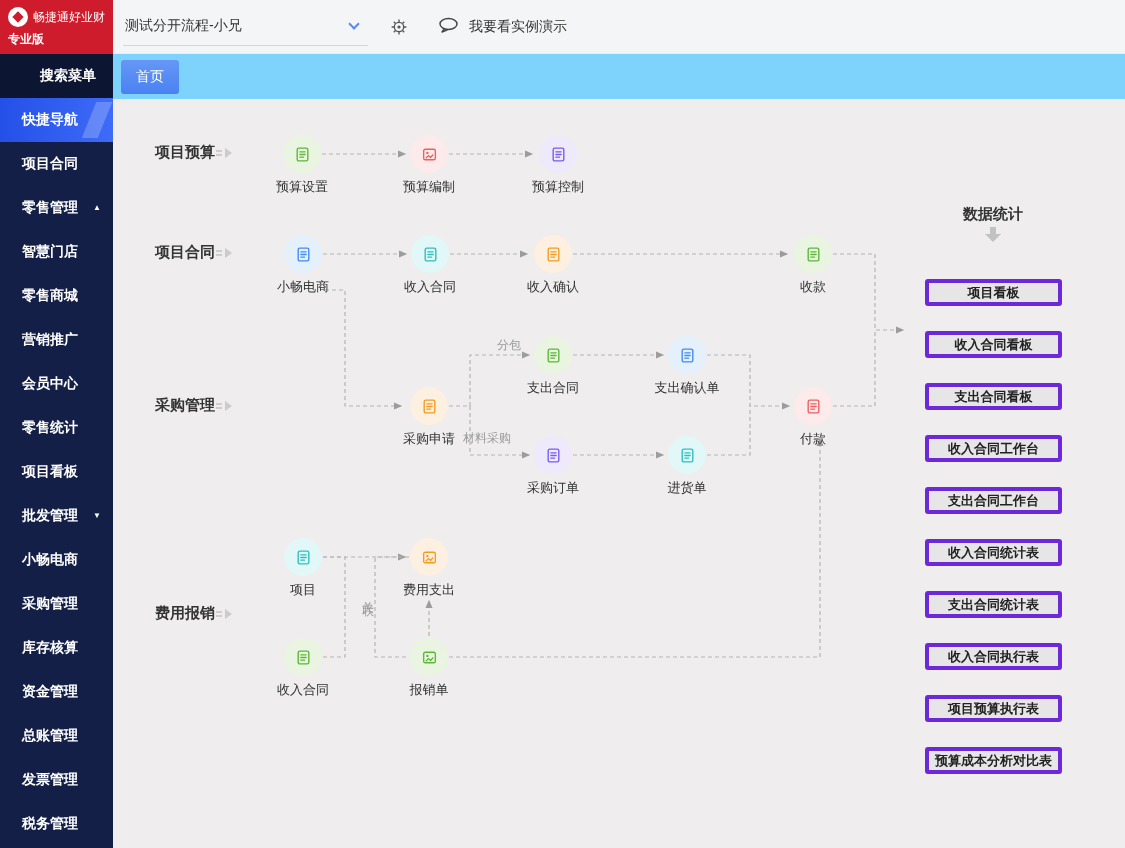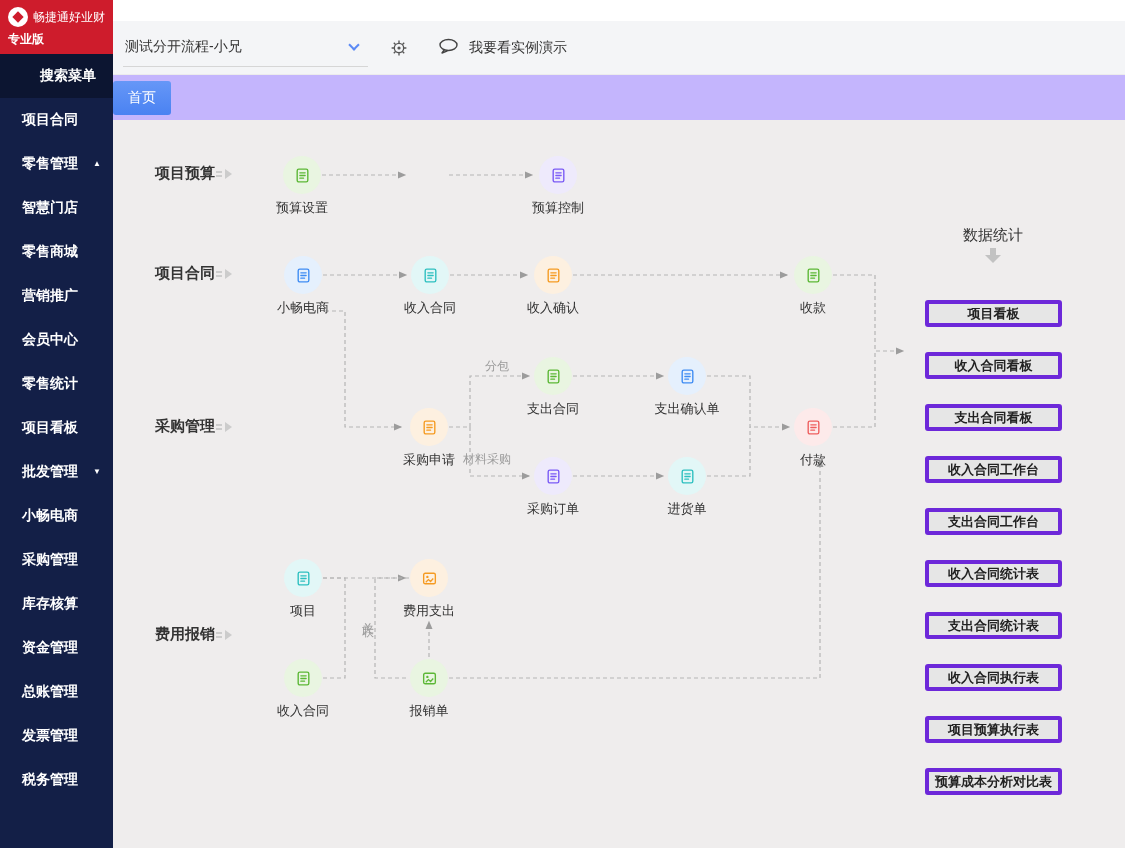--- a/index.html
+++ b/index.html
@@ -21,28 +21,28 @@
   .logo-sub { font-size:12px; font-weight:bold; margin-top:4px; }
 
   .nav { flex:1; background:#131f47; display:flex; flex-direction:column; }
   .nav-item { flex:0 0 44px; height:44px; display:flex; align-items:center; padding:0 12px 0 22px; color:#fff; font-size:14px; font-weight:bold; cursor:pointer; position:relative; }
   .nav-item.search { background:#0c1531;padding-left:40px; }
   .nav-item.active { background:linear-gradient(90deg,#2450e8,#3e6bf7); }
   .nav-item.active::after { content:""; position:absolute; right:8px; top:4px; width:16px; height:36px; background:rgba(255,255,255,.22); transform:skewX(-22deg); }
   .caret { margin-left:auto; font-size:8px; line-height:1; }
 
   
-  .maincol { flex:1; min-width:0; display:flex; flex-direction:column;margin-top:21px; }
+  .maincol { flex:1; min-width:0; display:flex; flex-direction:column; }
   .topbar { flex:0 0 54px; height:54px; background:#f4f5f7; border-bottom:1px solid #ececec; display:flex; align-items:center; padding-left:10px; }
   .ws-select { width:245px; height:38px; display:flex; align-items:center; border-bottom:1px solid #d6d6d6; padding:0 10px 0 2px; font-size:14px; color:#333; cursor:pointer; }
   .chev { margin-left:auto; width:8px; height:8px; border-right:2px solid #5b8af5; border-bottom:2px solid #5b8af5; transform:rotate(45deg); margin-top:-4px; }
   .gear { margin-left:22px; cursor:pointer; display:flex; align-items:center; }
   .demo { margin-left:30px; display:flex; align-items:center; gap:9px; font-size:14px; color:#333; cursor:pointer; }
 
-  .tabstrip { flex:0 0 45px; height:45px; background:#c4b5fd; display:flex; align-items:center; padding-left:0; }
+  .tabstrip { flex:0 0 45px; height:45px; background:#7dd3fc; display:flex; align-items:center; padding-left:8px; }
   .tab { width:58px; height:34px; background:linear-gradient(#6697f7,#4a82f2); color:#fff; font-size:14px; display:flex; align-items:center; justify-content:center; border-radius:3px; cursor:pointer; }
 
   .content { position:relative; flex:1; background:#efeded; overflow:hidden; }
   .edges { position:absolute; left:0; top:0; pointer-events:none; }
   .e { fill:none; stroke:#b5b5b5; stroke-width:1.2; stroke-dasharray:4 3; }
 
   .rowlabel { position:absolute; display:flex; align-items:center; font-size:15px; font-weight:bold; color:#333; }
   .flowarrow { display:flex; }
 
   .node { position:absolute; width:90px; display:flex; flex-direction:column; align-items:center; cursor:pointer; }
@@ -52,21 +52,21 @@
   .c-green  .circle { background:#e9f5e1; color:#5cb836; }
   .c-red    .circle { background:#fdeaea; color:#ee5f5f; }
   .c-purple .circle { background:#eeeafc; color:#7a5af5; }
   .c-blue   .circle { background:#e5f0fd; color:#3f8cf3; }
   .c-cyan   .circle { background:#e2f7f7; color:#2ec0c0; }
   .c-orange .circle { background:#fdf0e0; color:#f59b22; }
 
   .elabel { position:absolute; font-size:12px; color:#9a9a9a; white-space:nowrap; }
   .vert { writing-mode:vertical-rl; letter-spacing:4px; }
 
-  .stat-title { position:absolute; left:820px; top:106px; width:120px; text-align:center; font-size:15px; font-weight:normal; color:#333; }
+  .stat-title { position:absolute; left:820px; top:106px; width:120px; text-align:center; font-size:15px; font-weight:bold; color:#333; }
   .stat-arrow { position:absolute; left:872px; top:128px; width:16px; display:flex; flex-direction:column; align-items:center; }
   .stat-arrow .stem { width:6px; height:7px; background:#c2c2c2; }
   .stat-arrow .head { width:0; height:0; border:8px solid transparent; border-bottom:none; border-top:8px solid #c2c2c2; }
   .statbtn { position:absolute; left:812px; width:137px; height:27px; background:#e6e6e6; border:4px solid #6d28d9; border-radius:3px; display:flex; align-items:center; justify-content:center; font-size:13px; font-weight:bold; color:#222; cursor:pointer; }
 </style>
 </head>
 <body>
 
 <svg width="0" height="0" style="position:absolute">
   <defs>
@@ -90,20 +90,23 @@
         <span class="logo-mark">
             <span class="diamond"></span>
           </span>
         <span class="logo-title">畅捷通好业财</span>
       </div>
       <div class="logo-sub">专业版</div>
     </div>
     <nav class="nav">
       <div class="nav-item search">
           <span>搜索菜单</span>
+        </div>
+      <div class="nav-item active">
+          <span>快捷导航</span>
         </div>
       <div class="nav-item">
           <span>项目合同</span>
         </div>
       <div class="nav-item">
           <span>零售管理</span>
           <span class="caret">▲</span>
         </div>
       <div class="nav-item">
           <span>智慧门店</span>
@@ -249,20 +252,28 @@
       </div>
 
       <div class="node c-green" style="left:144px;top:36px">
         <span class="circle">
             <svg class="ic">
               <use href="#i-doc"></use>
             </svg>
           </span>
         <span class="nlabel">预算设置</span>
       </div>
+      <div class="node c-red" style="left:271px;top:36px">
+        <span class="circle">
+            <svg class="ic">
+              <use href="#i-img"></use>
+            </svg>
+          </span>
+        <span class="nlabel">预算编制</span>
+      </div>
       <div class="node c-purple" style="left:400px;top:36px">
         <span class="circle">
             <svg class="ic">
               <use href="#i-doc"></use>
             </svg>
           </span>
         <span class="nlabel">预算控制</span>
       </div>
       <div class="node c-blue" style="left:145px;top:136px">
         <span class="circle">
@@ -370,21 +381,21 @@
       </div>
       <div class="node c-green" style="left:271px;top:539px">
         <span class="circle">
             <svg class="ic">
               <use href="#i-img"></use>
             </svg>
           </span>
         <span class="nlabel">报销单</span>
       </div>
 
-      <div class="elabel" style="left:372px;top:238px">分包</div>
+      <div class="elabel" style="left:384px;top:238px">分包</div>
       <div class="elabel" style="left:350px;top:331px">材料采购</div>
       <div class="elabel vert" style="left:246px;top:492px">关联</div>
 
       <div class="stat-title">数据统计</div>
       <div class="stat-arrow">
           <span class="stem"></span>
           <span class="head"></span>
         </div>
 
       <div class="statbtn" style="top:180px">项目看板</div>

